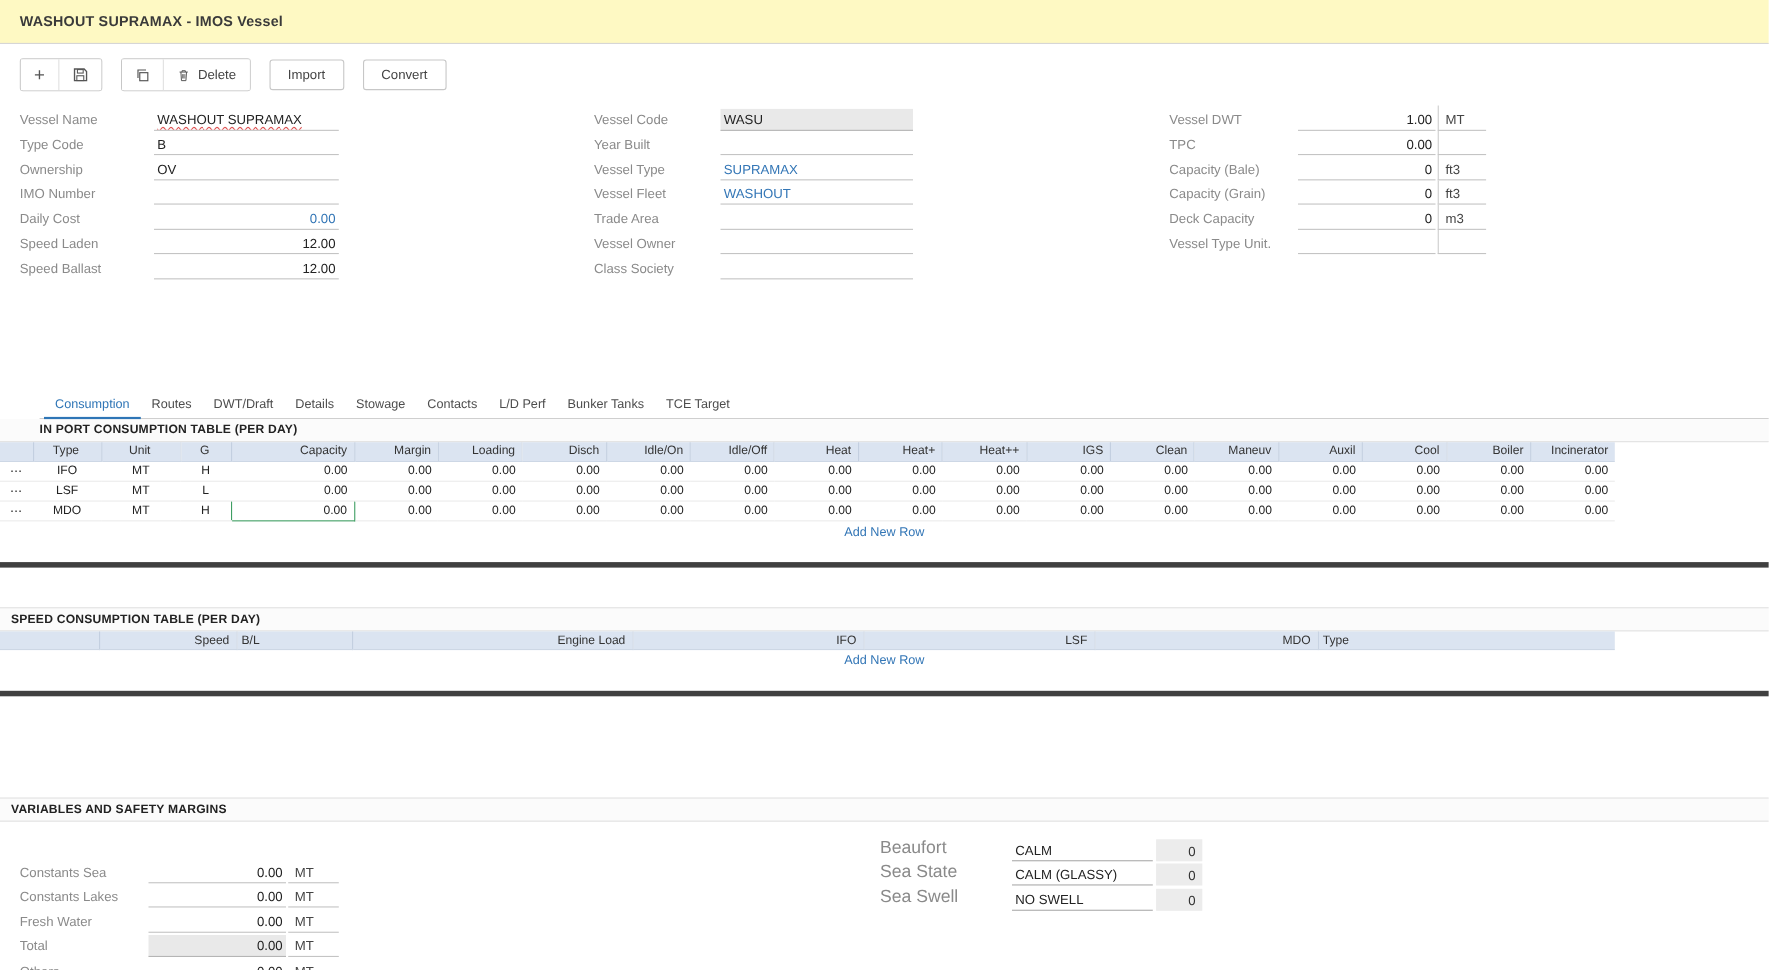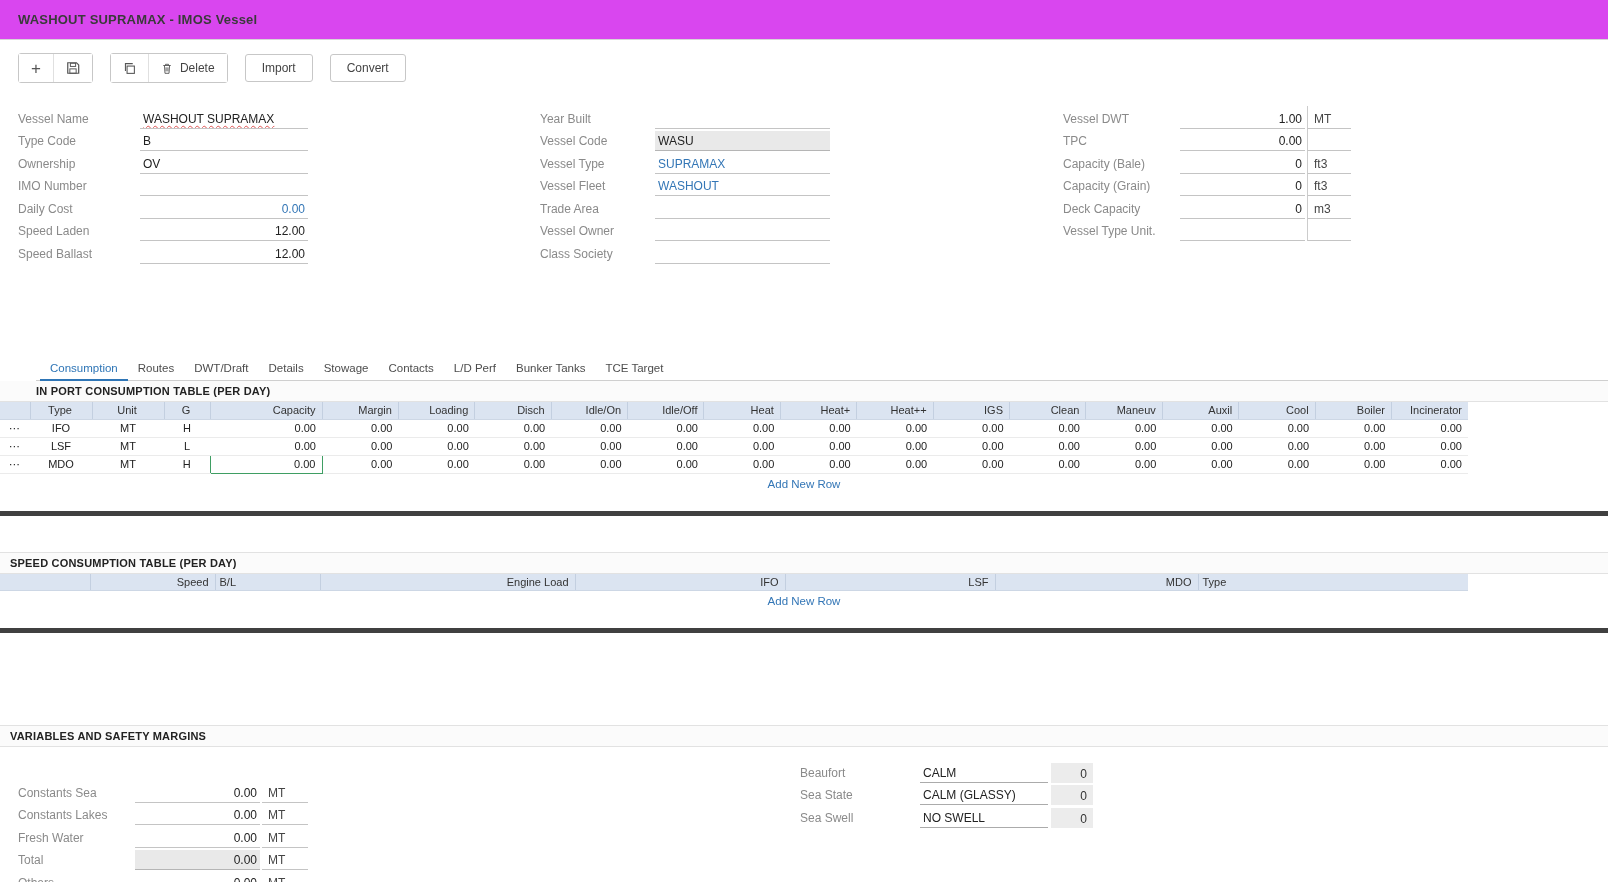--- a/index.html
+++ b/index.html
@@ -1,30 +1,30 @@
 <!DOCTYPE html>
 <html><head>
 <meta charset="utf-8">
 <style>
   html,body{margin:0;padding:0;}
   *{box-sizing:border-box;}
   body{width:1608px;height:882px;background:#fff;font-family:"Liberation Sans","DejaVu Sans",sans-serif;color:#333;overflow:hidden;}
 
-  .titlebar{height:40px;background:#d946ef;border-bottom:1px solid #d6d6d6;display:flex;align-items:center;padding:0 18px;font-size:13px;font-weight:bold;color:#3a3a3a;letter-spacing:.2px;}
+  .titlebar{height:40px;background:#fef9c3;border-bottom:1px solid #d6d6d6;display:flex;align-items:center;padding:0 18px;font-size:13px;font-weight:bold;color:#3a3a3a;letter-spacing:.2px;}
 
   .toolbar{display:flex;align-items:center;gap:17px;padding:13px 18px 11px;}
   .btn-group{display:flex;align-items:stretch;border:1px solid #c7c7c7;border-radius:3px;background:#fff;}
   .btn{display:flex;align-items:center;gap:7px;padding:0 12px;height:28px;background:#fff;border:none;font-family:inherit;font-size:12px;color:#444;cursor:pointer;}
   .btn-group .btn+.btn{border-left:1px solid #e0e0e0;}
   .btn.standalone{border:1px solid #c7c7c7;border-radius:3px;padding:0 16px;}
   .plus-glyph{font-size:17px;color:#555;line-height:1;font-weight:normal;}
   .icon-svg{display:block;}
 
   .form-area{position:relative;height:264px;padding-top:8px;}
-  .col{position:absolute;top:12px;}
+  .col{position:absolute;top:2px;}
   .col1{left:18px;width:290px;}
   .col2{left:540px;width:290px;}
   .col3{left:1063px;width:290px;}
   .fld{display:flex;align-items:flex-end;height:22.5px;}
   .fld-label{font-size:12px;color:#8a8a8a;padding-bottom:3px;white-space:nowrap;}
   .col1 .fld-label{width:122px;}
   .col2 .fld-label{width:115px;}
   .col3 .fld-label{width:117px;}
   .fld-input{flex:1;height:20px;border-bottom:1px solid #c4c4c4;font-size:12px;color:#222;padding:0 3px 2px;display:flex;align-items:flex-end;overflow:hidden;white-space:nowrap;}
   .fld-input.right{justify-content:flex-end;}
@@ -70,21 +70,21 @@
   .spacer-a{height:36px;}
   .spacer-b{height:92px;}
 
   .vars-area{position:relative;padding-top:13px;}
   .vars-left{margin-left:18px;width:310px;margin-top:20px;}
   .vars-left .fld-label{width:117px;}
   .vars-left .fld-input{flex:0 0 125px;}
   .vars-left .fld-unit{width:46px;border-left:none;}
   .vars-right{position:absolute;left:800px;top:13px;width:310px;}
   .vfld{display:flex;align-items:flex-end;height:22.5px;}
-  .vfld .fld-label{width:120px;font-size:12px;color:#8a8a8a;padding-bottom:3px;}
+  .vfld .fld-label{width:120px;font-size:16px;color:#8a8a8a;padding-bottom:3px;}
   .sel{flex:0 0 128px;height:20px;border-bottom:1px solid #ababab;font-size:12px;color:#222;padding:0 3px 2px;display:flex;align-items:flex-end;}
   .numbox{width:42px;height:20px;background:#ececec;margin-left:3px;font-size:12px;color:#333;display:flex;align-items:flex-end;justify-content:flex-end;padding:0 6px 2px;}
 </style>
 </head>
 <body>
 
 <div class="titlebar">
   <span>WASHOUT SUPRAMAX - IMOS Vessel</span>
 </div>
 
@@ -159,26 +159,26 @@
       <div class="fld-input right">12.00</div>
     </div>
     <div class="fld">
       <div class="fld-label">Speed Ballast</div>
       <div class="fld-input right">12.00</div>
     </div>
   </div>
 
   <div class="col col2">
     <div class="fld">
+      <div class="fld-label">Vessel Code</div>
+      <div class="fld-input readonly">WASU</div>
+    </div>
+    <div class="fld">
       <div class="fld-label">Year Built</div>
       <div class="fld-input"></div>
-    </div>
-    <div class="fld">
-      <div class="fld-label">Vessel Code</div>
-      <div class="fld-input readonly">WASU</div>
     </div>
     <div class="fld">
       <div class="fld-label">Vessel Type</div>
       <div class="fld-input blue">SUPRAMAX</div>
     </div>
     <div class="fld">
       <div class="fld-label">Vessel Fleet</div>
       <div class="fld-input blue">WASHOUT</div>
     </div>
     <div class="fld">

